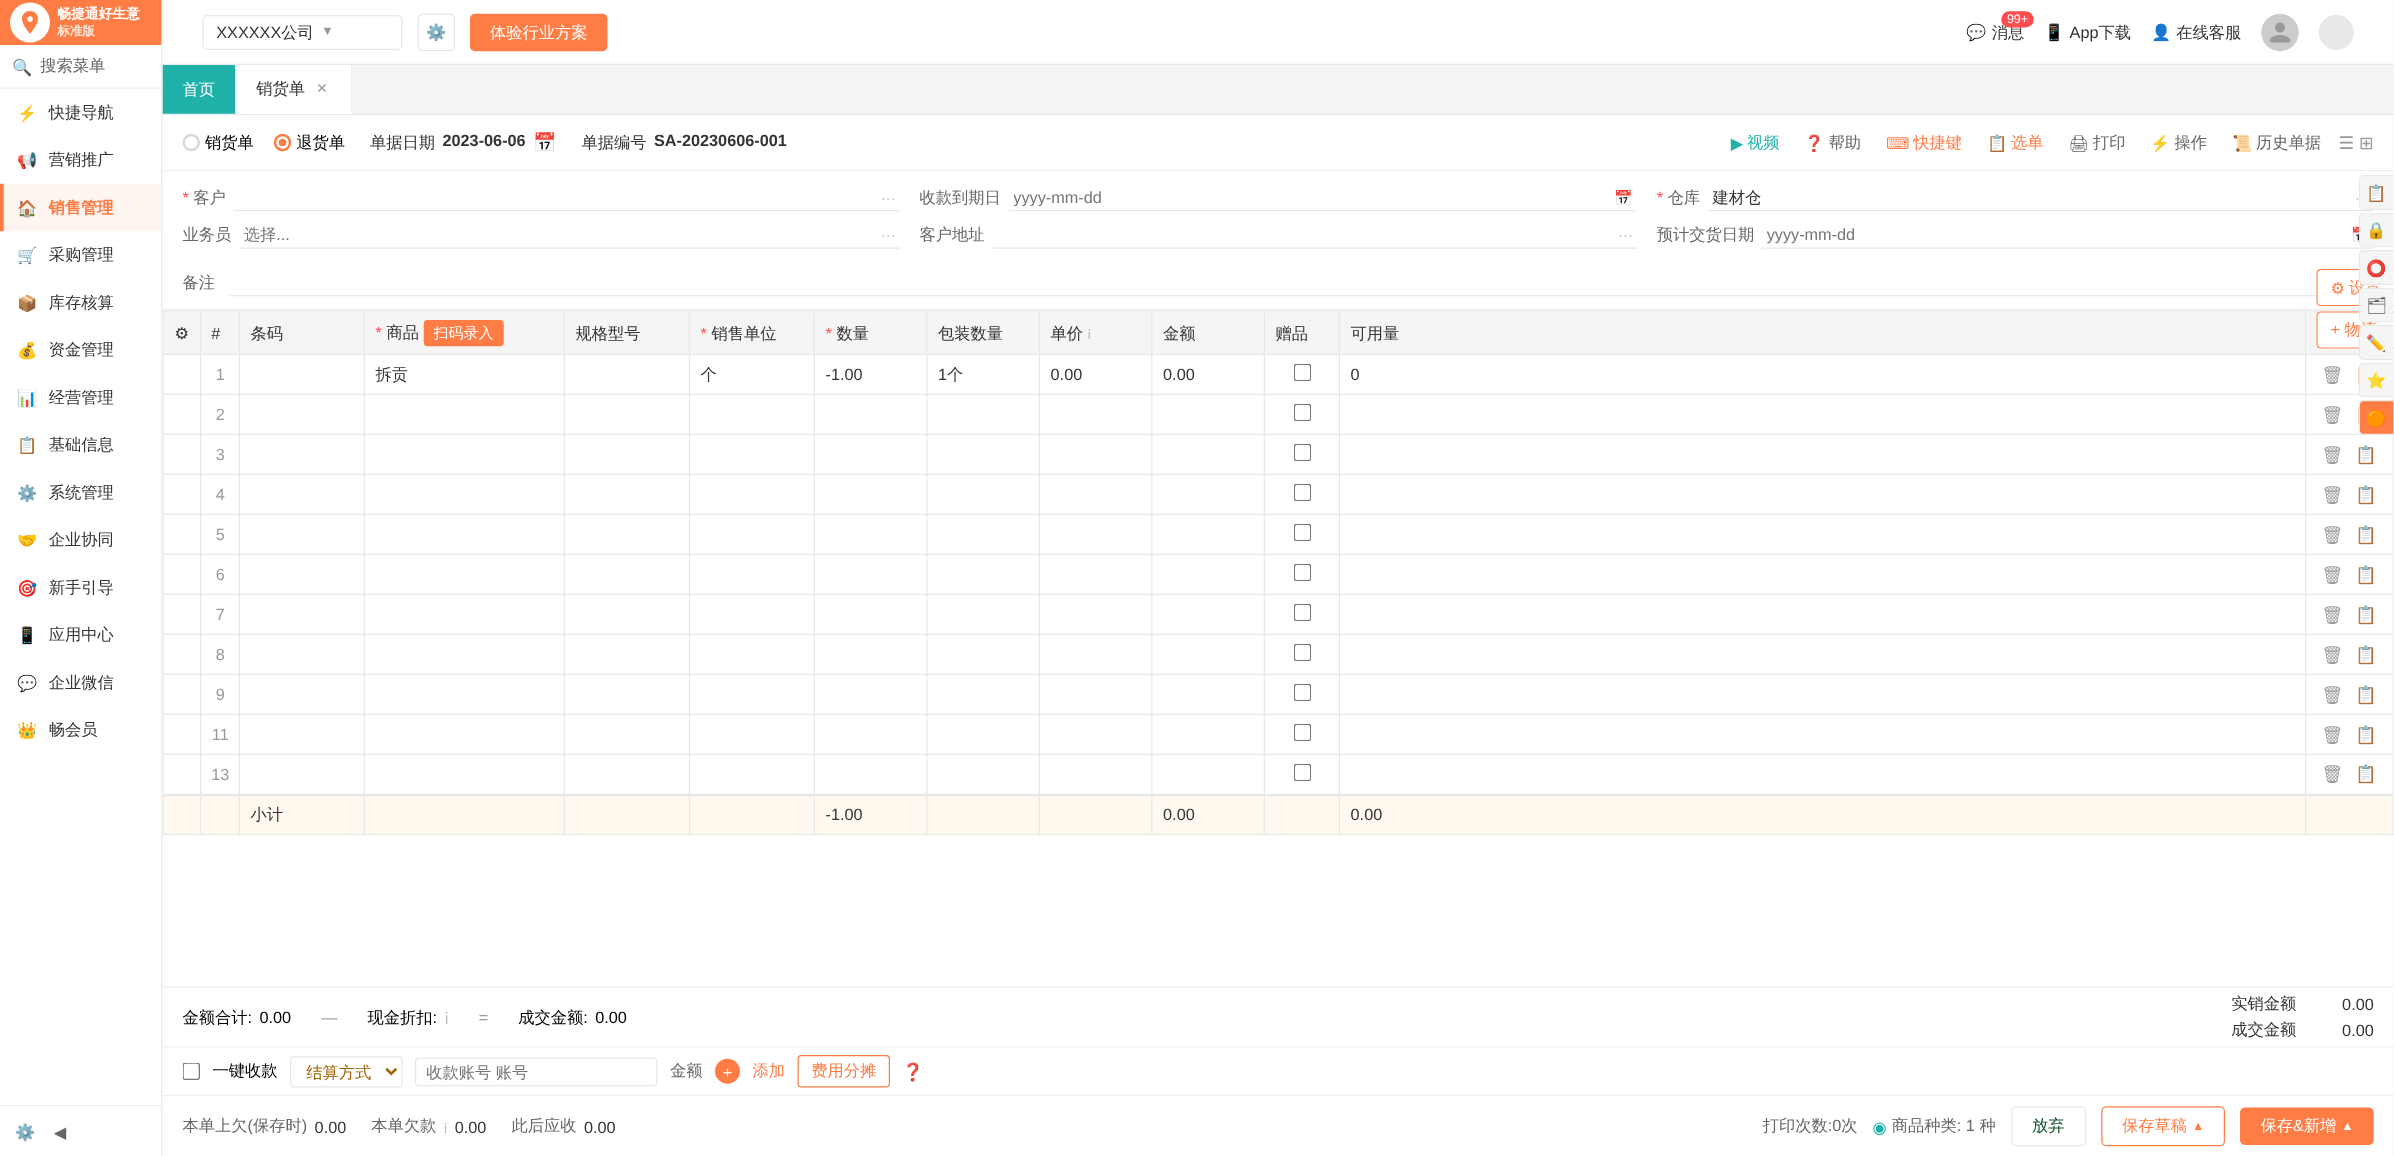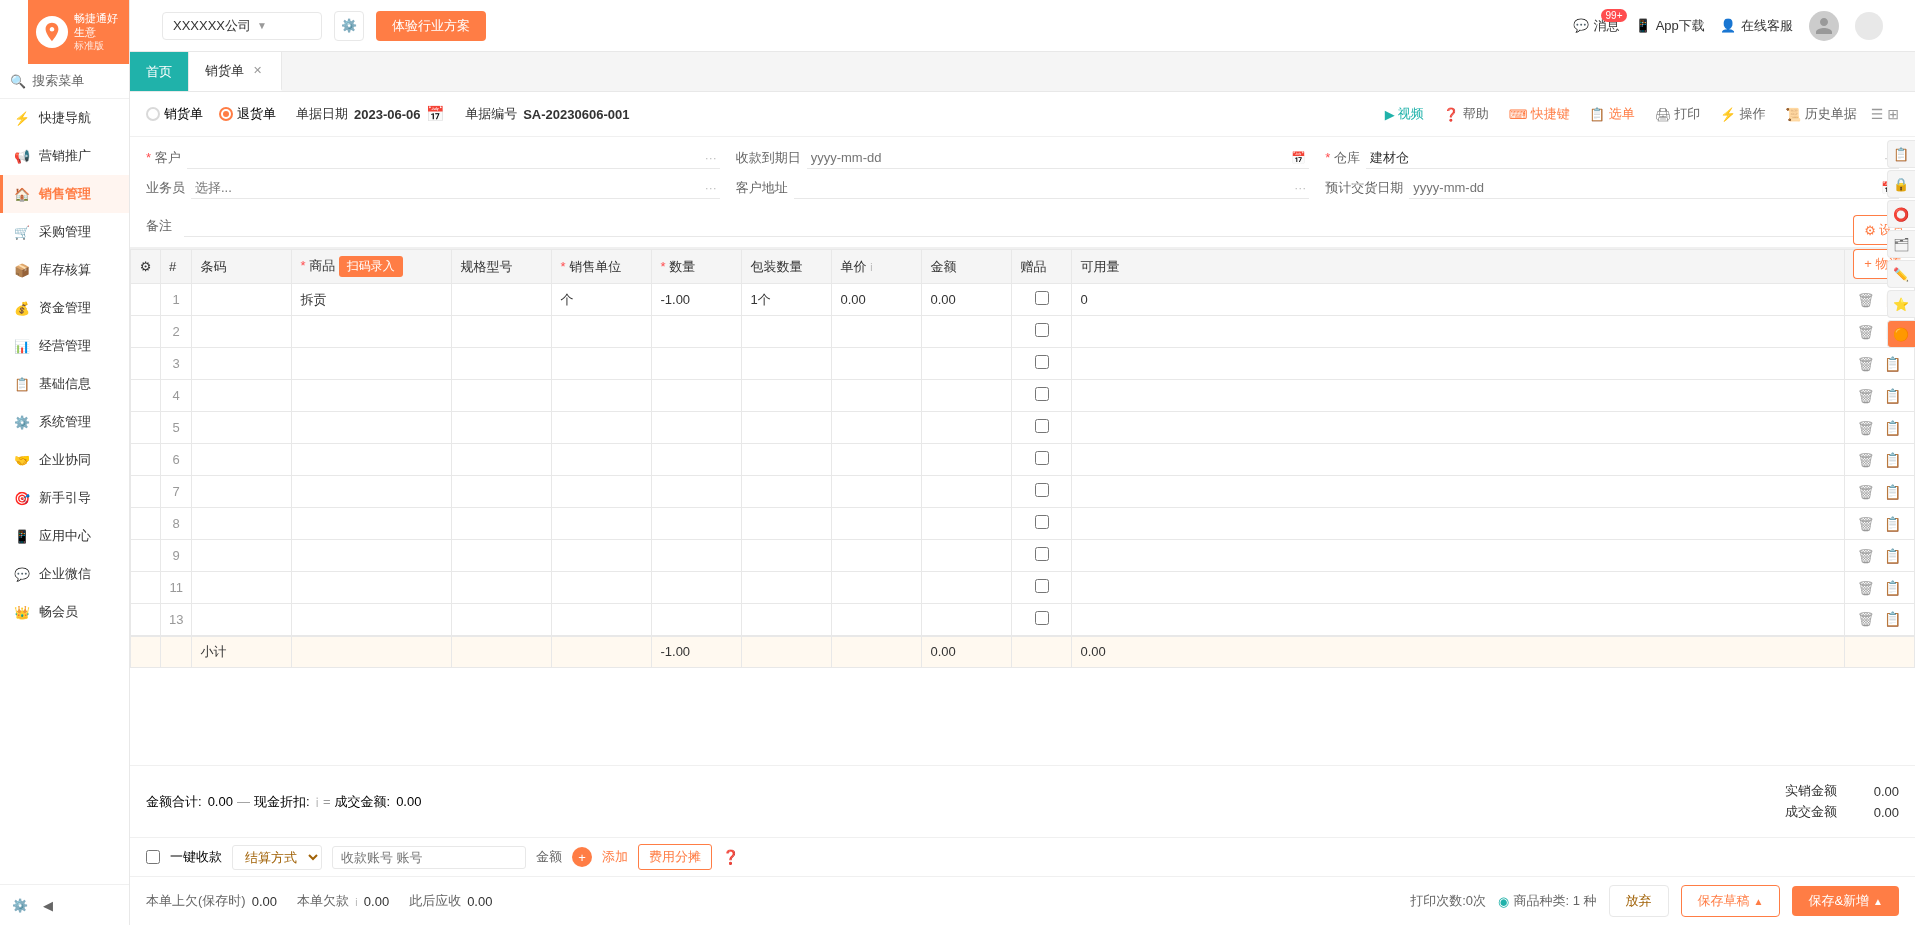--- a/index.html
+++ b/index.html
@@ -15,23 +15,22 @@
       flex-shrink: 0;
     }
     .sidebar-logo {
       background: #ff7d45;
       padding: 10px 8px;
       display: flex;
       align-items: center;
       gap: 6px;
       color: #fff;
       font-size: 12px;
-      font-weight: normal;
-      height: 64px;
-      margin-left: 28px;
+      font-weight: bold;
+      height: 36px;
     }
     .logo-icon {
       width: 32px;
       height: 32px;
       background: #fff;
       border-radius: 50%;
       display: flex;
       align-items: center;
       justify-content: center;
       flex-shrink: 0;
@@ -231,21 +230,20 @@
     .radio-circle.checked { border-color: #ff7d45; }
     .radio-circle.checked::after {
       content: '';
       width: 6px;
       height: 6px;
       border-radius: 50%;
       background: #ff7d45;
     }
     .form-field-inline {
       display: flex;
-      align-items: center;
       gap: 6px;
       font-size: 13px;
       color: #333;
     }
     .form-field-inline .label { color: #333; }
     .date-display {
       color: #333;
       font-weight: 700;
     }
     .field-calendar {
@@ -340,25 +338,25 @@
     }
     .action-icon {
       color: #999;
       cursor: pointer;
       padding: 0 3px;
       font-size: 14px;
     }
 
     
     .footer-summary {
-      padding: 16px 16px;
+      padding: 4px 16px;
       border-top: 1px solid #f0f0f0;
       display: flex;
       align-items: center;
-      gap: 4px;
+      gap: 24px;
       font-size: 13px;
       background: #fff;
     }
     .footer-field {
       display: flex;
       align-items: center;
       gap: 6px;
     }
     .dash { color: #999; }
     .equals { color: #999; }
@@ -441,21 +439,21 @@
       display: flex;
       align-items: center;
       gap: 4px;
       cursor: pointer;
       color: #666;
       font-size: 13px;
     }
     .abandon-btn {
       border: 1px solid #e8e8e8;
       background: #fff;
-      color: #a16207;
+      color: #14532d;
       border-radius: 4px;
       padding: 6px 16px;
       cursor: pointer;
       font-size: 13px;
     }
     .save-draft-btn {
       border: 1px solid #ff7d45;
       background: #fff;
       color: #ff7d45;
       border-radius: 4px;

